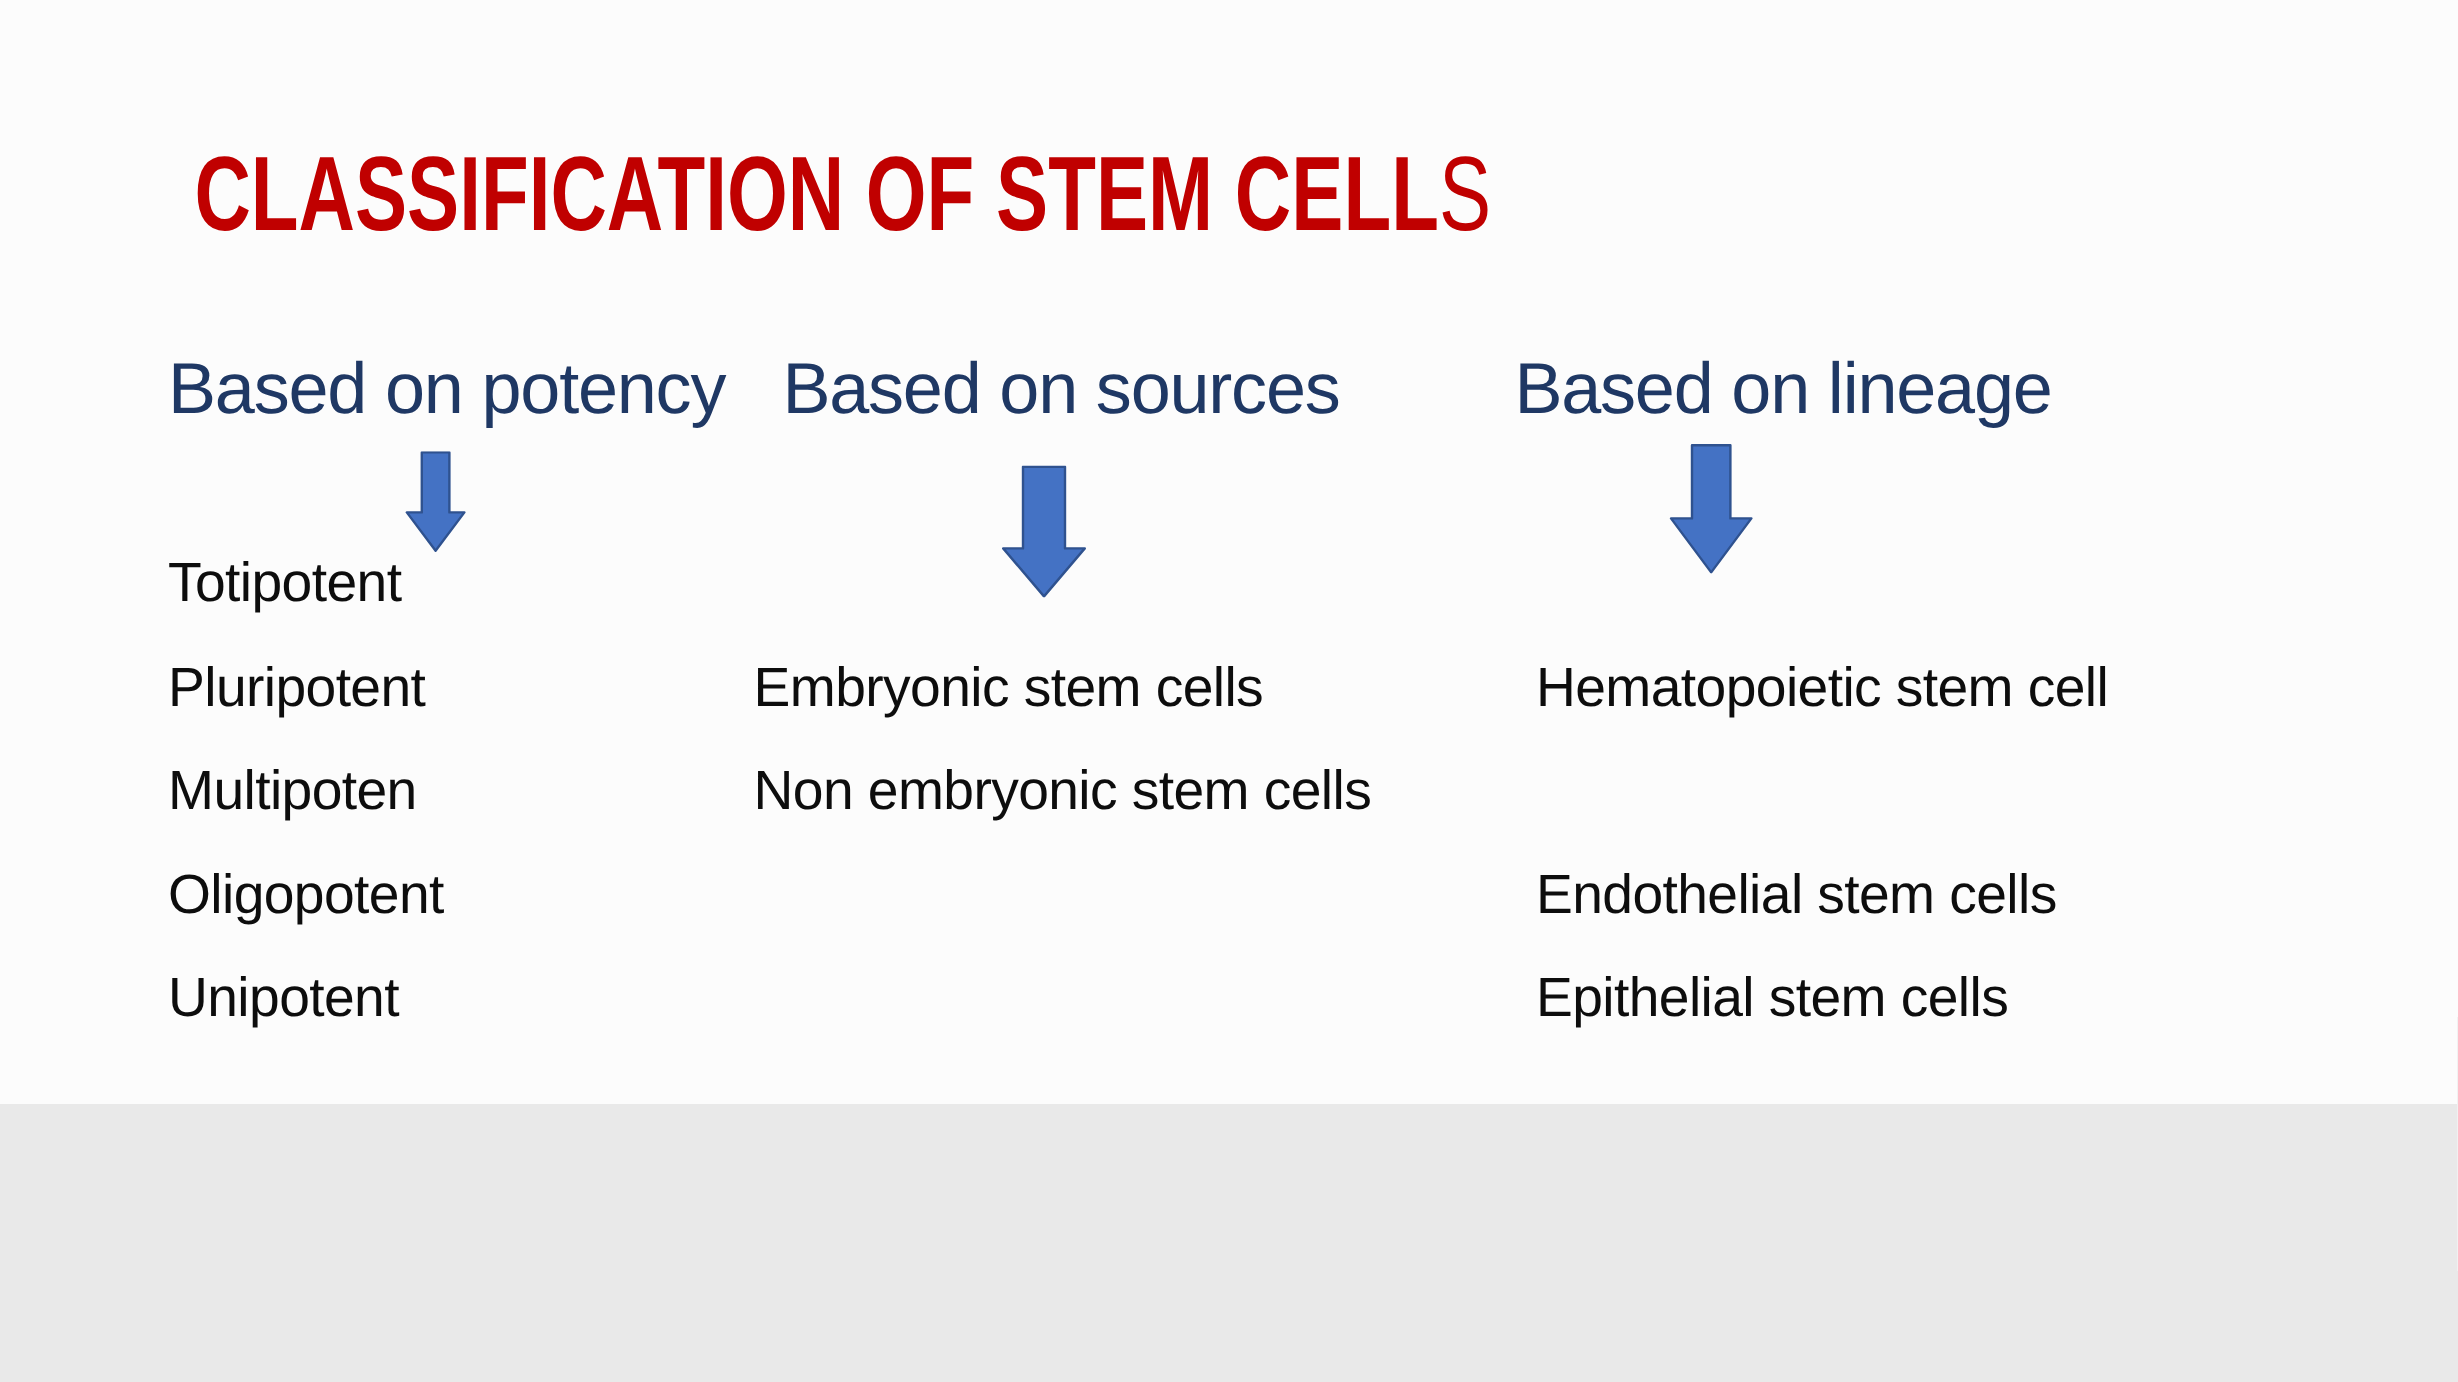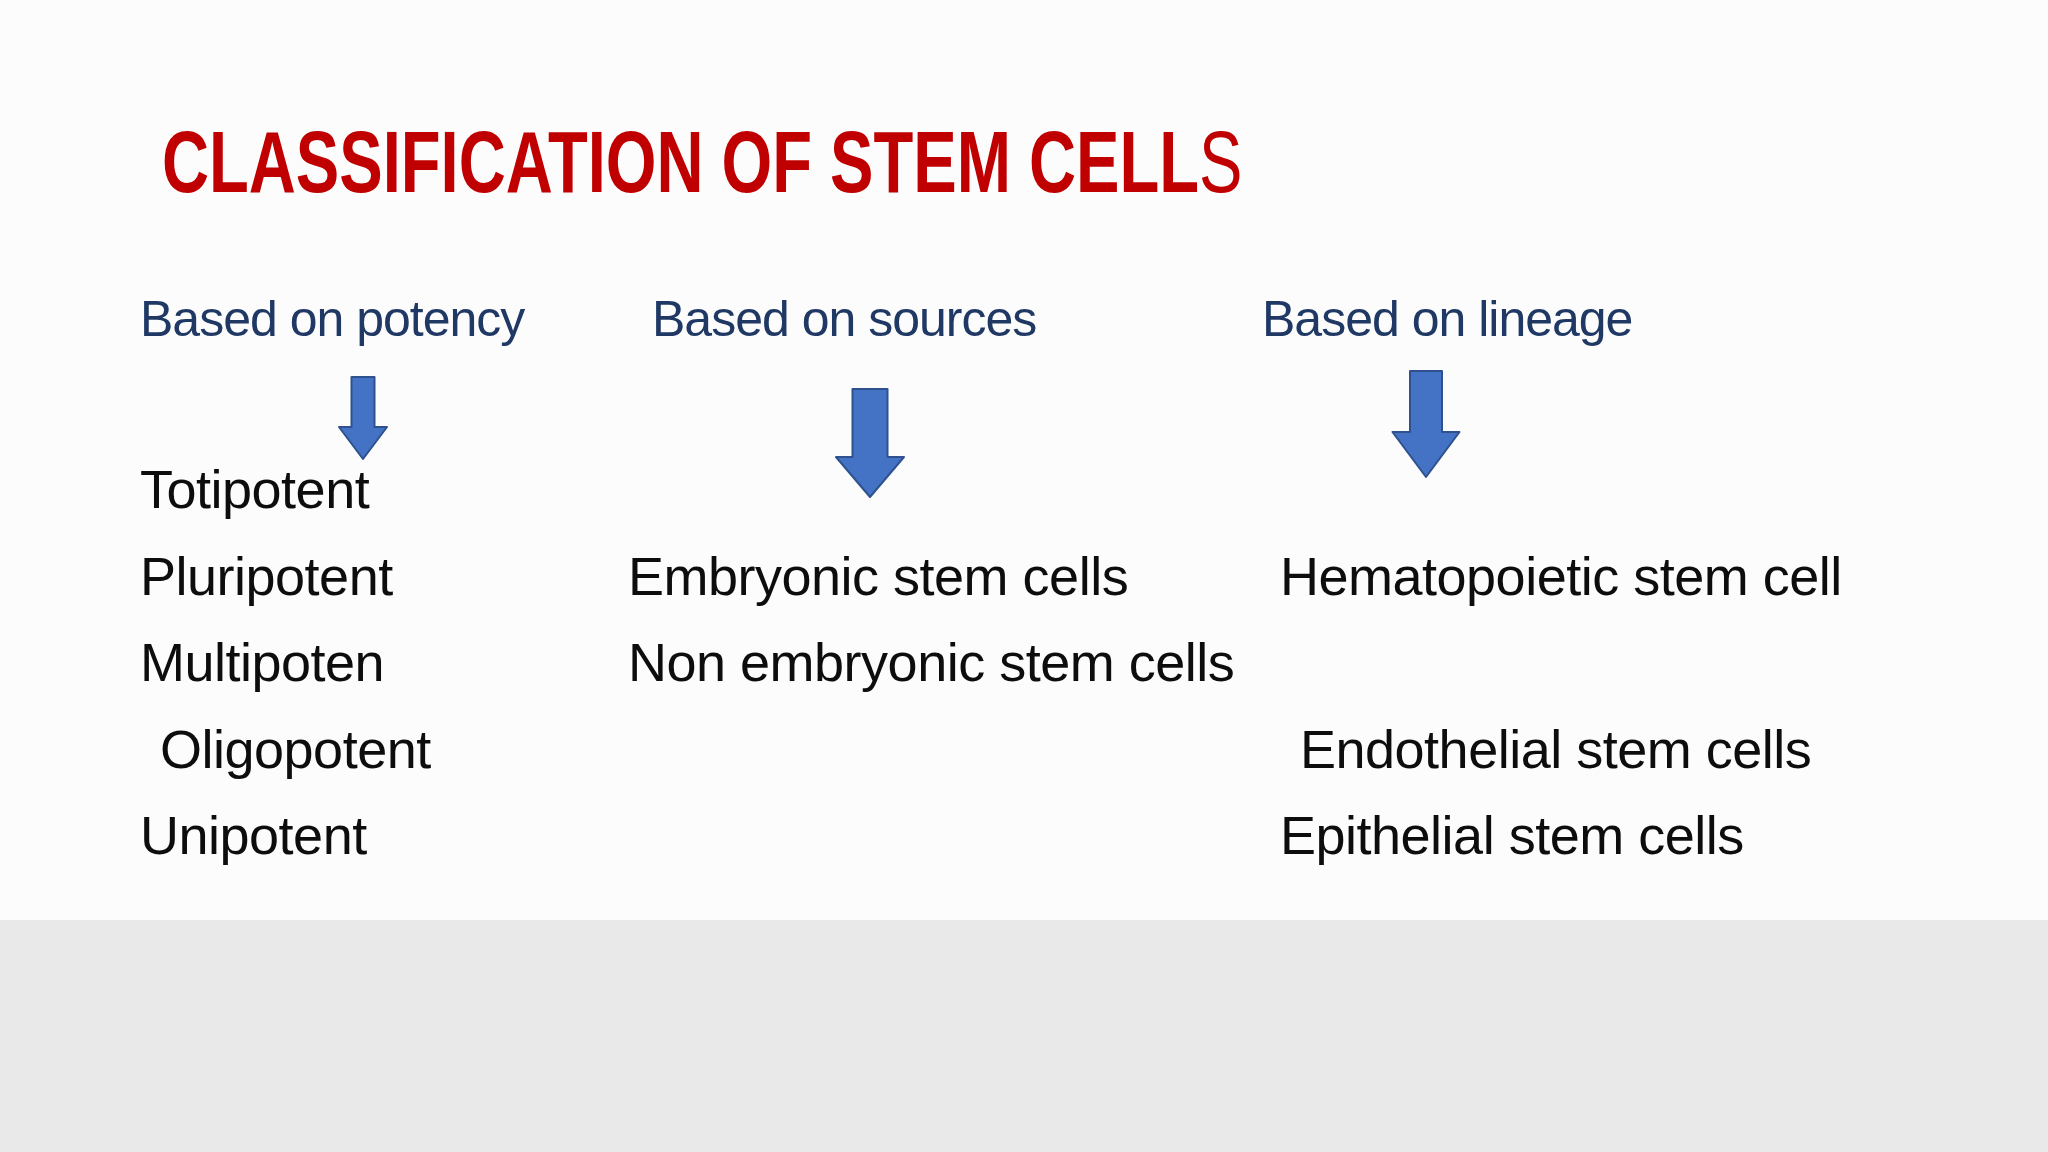--- a/index.html
+++ b/index.html
@@ -29,47 +29,47 @@
     transform: scaleX(0.74);
     transform-origin: left top;
   }
   .title .suffix {
     font-weight: 400;
   }
   .col-header {
     position: absolute;
     top: 294px;
     margin: 0;
-    font-size: 50px;
+    font-size: 60px;
     font-weight: 400;
     letter-spacing: -1px;
     line-height: 1;
     white-space: nowrap;
     color: var(--header, #1F3864);
   }
   .hdr-potency { left: 140px; }
   .hdr-sources { left: 652px; }
   .hdr-lineage { left: 1262px; }
 
   .item {
     position: absolute;
-    font-size: 54px;
+    font-size: 46px;
     font-weight: 400;
     line-height: 1;
     letter-spacing: -0.5px;
     white-space: nowrap;
     color: var(--body, #0d0d0d);
   }
   .c1 { left: 140px; }
   .c2 { left: 628px; }
   .c3 { left: 1280px; width: 580px; }
   .r0 { top: 462px; }
   .r1 { top: 549px; }
   .r2 { top: 635px; }
-  .r3 { top: 722px; margin-left: 20px; }
+  .r3 { top: 722px; }
   .r4 { top: 808px; }
 
   .arrow {
     position: absolute;
   }
   .arrow polygon {
     fill: var(--arrowFill, #4472C4);
     stroke: var(--arrowStroke, #2F528F);
     stroke-width: 2;
     stroke-linejoin: round;

